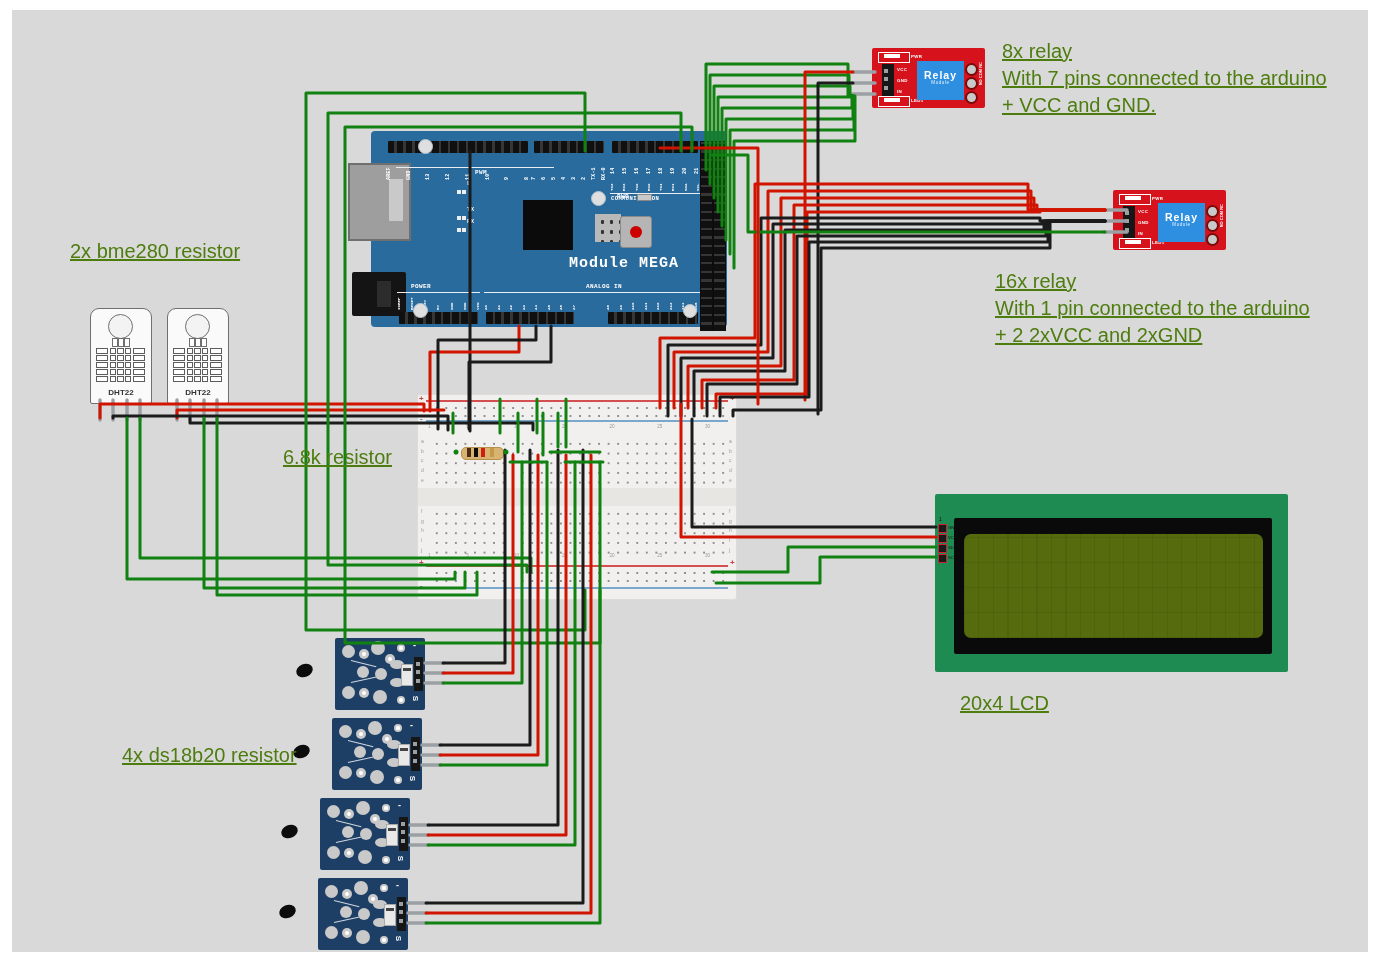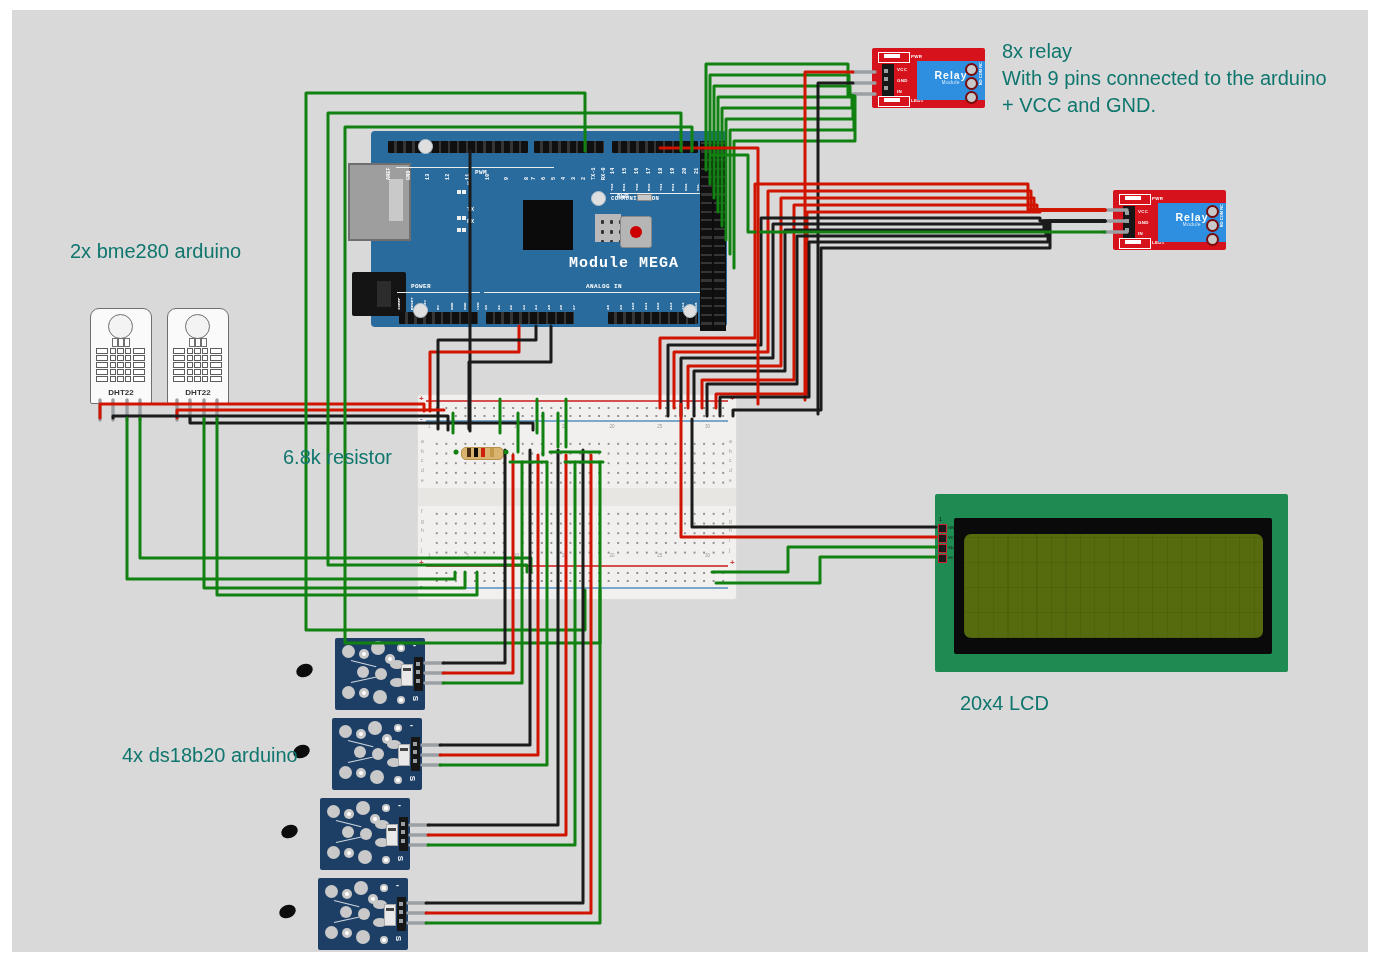--- a/index.html
+++ b/index.html
@@ -1,20 +1,20 @@
 <!DOCTYPE html>
 <html><head>
 <meta charset="utf-8">
 <style>
   html,body{margin:0;padding:0;background:#ffffff;font-family:"Liberation Sans",sans-serif;}
   #stage{position:relative;width:1380px;height:970px;background:#ffffff;overflow:hidden;}
   .a{position:absolute;}
   #canvasbg{left:12px;top:10px;width:1356px;height:942px;background:#d9d9d9;}
   
-  .note{font:20px "Liberation Sans",sans-serif;color:#0f766e;line-height:27px;white-space:pre;z-index:80;}
+  .note{font:20px "Liberation Sans",sans-serif;color:#4d7c0f;line-height:27px;white-space:pre;z-index:80;text-decoration:underline;}
   
   #arduino{left:371px;top:131px;width:356px;height:196px;background:#2a6b9d;border-radius:4px;z-index:10;}
   .hstrip{height:12px;background:repeating-linear-gradient(90deg,#101010 0 6.5px,#363636 6.5px 8.9px);border-radius:1px;}
   .vstrip{width:11px;background:repeating-linear-gradient(0deg,#101010 0 6.4px,#363636 6.4px 8.6px);}
   .hole{border-radius:50%;background:#dfdfdf;border:1px solid #b5c3cd;}
   .plabels{display:flex;justify-content:space-between;overflow:visible;}
   .vlab{writing-mode:vertical-rl;transform:rotate(180deg);font:bold 5px "Liberation Mono",monospace;color:#ffffff;letter-spacing:.2px;}
   .vlabs{writing-mode:vertical-rl;transform:rotate(180deg);font:bold 4.2px "Liberation Mono",monospace;color:#ffffff;}
   .seclab{font:bold 6px "Liberation Mono",monospace;color:#ffffff;letter-spacing:.4px;}
   .wline{background:#e8eef2;height:1px;}
@@ -50,21 +50,21 @@
   .dss{position:absolute;left:78px;top:56px;font:bold 8px "Liberation Sans";color:#fff;transform:rotate(90deg);}
   .blob{width:17px;height:13px;background:#0c0c0c;border-radius:50%;transform:rotate(-22deg);z-index:10;}
   .trace{position:absolute;height:1px;background:#cfd6dd;transform-origin:left center;}
   
   .relay{width:113px;height:60px;background:#d6131c;border-radius:2px;z-index:10;}
   .rres{position:absolute;width:30px;height:9px;border:1.4px solid #fff;}
   .rres i{position:absolute;left:5px;top:1px;width:16px;height:4px;background:#fff;}
   .rlab{position:absolute;font:bold 4.4px "Liberation Sans";color:#fff;letter-spacing:.3px;}
   .rhdr{position:absolute;left:10px;top:16px;width:12px;height:33px;background:#161616;}
   .rhdr i{display:block;width:4px;height:4px;background:#9aa0a3;margin:4.5px 1.5px;}
-  .rblue{position:absolute;left:45px;top:13px;width:68px;height:39px;background:#2e8fe0;text-align:center;}
+  .rblue{position:absolute;left:45px;top:13px;width:47px;height:39px;background:#2e8fe0;text-align:center;}
   .rblue .t1{font:bold 10.5px "Liberation Sans";color:#fff;letter-spacing:1px;margin-top:8px;}
   .rblue .t2{font:4.5px "Liberation Sans";color:#eaf4ff;letter-spacing:.6px;margin-top:-1px;}
   .rterm{position:absolute;left:93px;top:15px;width:13px;height:36px;}
   .rterm i{display:block;width:9px;height:9px;border-radius:50%;background:#c9c9c9;border:2px solid #7a0b0b;margin-bottom:1px;}
   .rnc{position:absolute;left:106px;top:14px;writing-mode:vertical-rl;transform:rotate(180deg);font:bold 4px "Liberation Sans";color:#fff;}
   
   #lcd{left:935px;top:494px;width:353px;height:178px;background:#1d8b52;border-radius:2px;z-index:10;}
   #lcdbezel{left:19px;top:24px;width:318px;height:136px;background:#0a0a0a;border-radius:2px;}
   #lcdscreen{left:29px;top:40px;width:299px;height:104px;background:#566b0e;border-radius:7px;
     background-image:repeating-linear-gradient(90deg,rgba(0,0,0,.08) 0 1px,transparent 1px 14.5px),repeating-linear-gradient(0deg,rgba(0,0,0,.08) 0 1px,transparent 1px 25px);}
@@ -534,24 +534,25 @@
     <div class="lcdpin" style="top:30px;"></div>
       <div class="lcdplab" style="top:31px;">GND</div>
     <div class="lcdpin" style="top:40px;"></div>
       <div class="lcdplab" style="top:41px;">VCC</div>
     <div class="lcdpin" style="top:50px;"></div>
       <div class="lcdplab" style="top:51px;">SDA</div>
     <div class="lcdpin" style="top:60px;"></div>
       <div class="lcdplab" style="top:61px;">SCL</div>
   </div>
 
-  <div class="a note" style="left:70px;top:238px;">2x bme280 arduino</div>
-  <div class="a note" style="left:1002px;top:38px;"><span>8x relay</span><br><span>With 9 pins connected to the arduino</span><br><span>+ VCC and GND.</span></div>
+  <div class="a note" style="left:70px;top:238px;">2x bme280 resistor</div>
+  <div class="a note" style="left:1002px;top:38px;"><span>8x relay</span><br><span>With 7 pins connected to the arduino</span><br><span>+ VCC and GND.</span></div>
+  <div class="a note" style="left:995px;top:268px;"><span>16x relay</span><br><span>With 1 pin connected to the arduino</span><br><span>+ 2 2xVCC and 2xGND</span></div>
   <div class="a note" style="left:283px;top:444px;">6.8k resistor</div>
-  <div class="a note" style="left:122px;top:742px;">4x ds18b20 arduino</div>
+  <div class="a note" style="left:122px;top:742px;">4x ds18b20 resistor</div>
   <div class="a note" style="left:960px;top:690px;">20x4 LCD</div>
 
   <svg id="wires" width="1380" height="970" viewBox="0 0 1380 970">
       <polyline points="100,400 100,420" fill="none" stroke="#9aa0a3" stroke-width="3.4" stroke-linecap="round" stroke-linejoin="round"></polyline>
       <polyline points="113,400 113,420" fill="none" stroke="#9aa0a3" stroke-width="3.4" stroke-linecap="round" stroke-linejoin="round"></polyline>
       <polyline points="127,400 127,420" fill="none" stroke="#9aa0a3" stroke-width="3.4" stroke-linecap="round" stroke-linejoin="round"></polyline>
       <polyline points="140,400 140,420" fill="none" stroke="#9aa0a3" stroke-width="3.4" stroke-linecap="round" stroke-linejoin="round"></polyline>
       <polyline points="177,400 177,420" fill="none" stroke="#9aa0a3" stroke-width="3.4" stroke-linecap="round" stroke-linejoin="round"></polyline>
       <polyline points="190,400 190,420" fill="none" stroke="#9aa0a3" stroke-width="3.4" stroke-linecap="round" stroke-linejoin="round"></polyline>
       <polyline points="204,400 204,420" fill="none" stroke="#9aa0a3" stroke-width="3.4" stroke-linecap="round" stroke-linejoin="round"></polyline>

